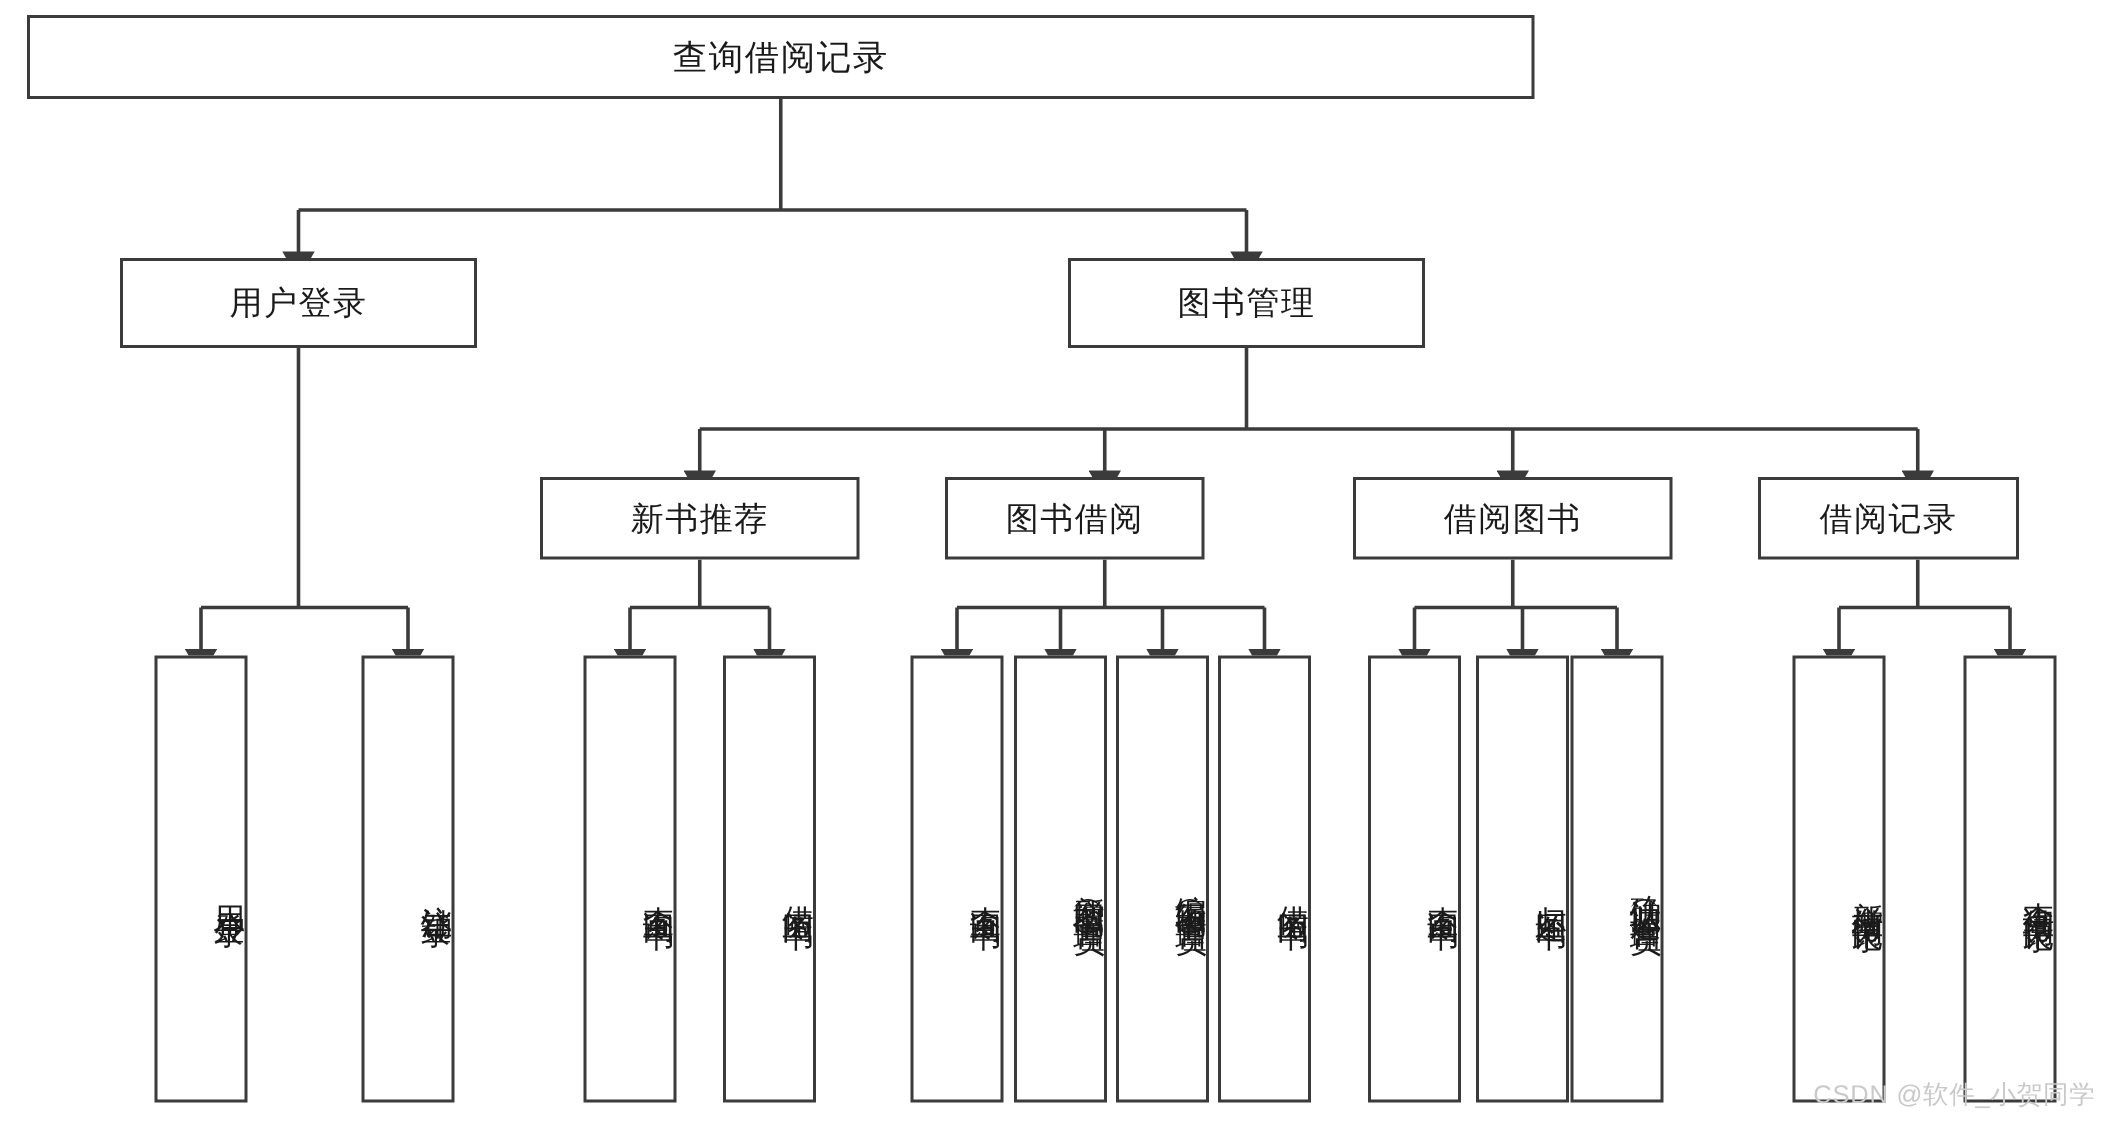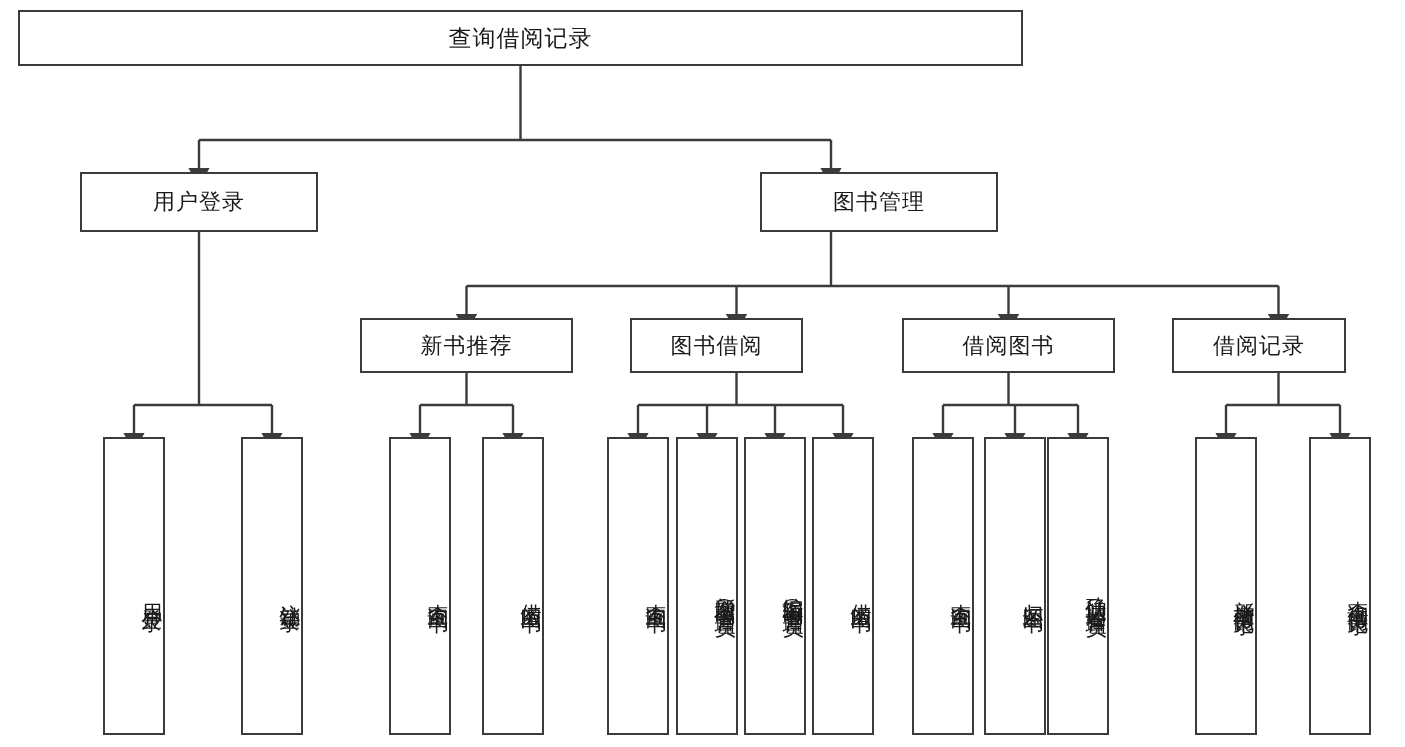--- a/index.html
+++ b/index.html
@@ -105,21 +105,21 @@
       </div>
       <div class="node h" style="left: 80px; top: 172px; width: 238px; height: 60px;">
         <span>用户登录</span>
       </div>
       <div class="node v" style="left: 103px; top: 437px; width: 62px; height: 298px;">
         <span class="vtext">用户登录</span>
       </div>
       <div class="node v" style="left: 241px; top: 437px; width: 62px; height: 298px;">
         <span class="vtext">注销登录</span>
       </div>
-      <div class="node h" style="left: 712px; top: 172px; width: 238px; height: 60px; margin-left: 48px;">
+      <div class="node h" style="left: 712px; top: 172px; width: 238px; height: 60px;">
         <span>图书管理</span>
       </div>
       <div class="node h" style="left: 360px; top: 318px; width: 213px; height: 55px;">
         <span>新书推荐</span>
       </div>
       <div class="node v" style="left: 389px; top: 437px; width: 62px; height: 298px;">
         <span class="vtext">查询图书</span>
       </div>
       <div class="node v" style="left: 482px; top: 437px; width: 62px; height: 298px;">
         <span class="vtext">借阅图书</span>
@@ -155,13 +155,14 @@
         <span>借阅记录</span>
       </div>
       <div class="node v" style="left: 1195px; top: 437px; width: 62px; height: 298px;">
         <span class="vtext">新增借阅记录</span>
       </div>
       <div class="node v" style="left: 1309px; top: 437px; width: 62px; height: 298px;">
         <span class="vtext">查询借阅记录</span>
       </div>
     </div>
 
+  <div class="watermark">CSDN @软件_小贺同学</div>
 </div>
 
 </body></html>

